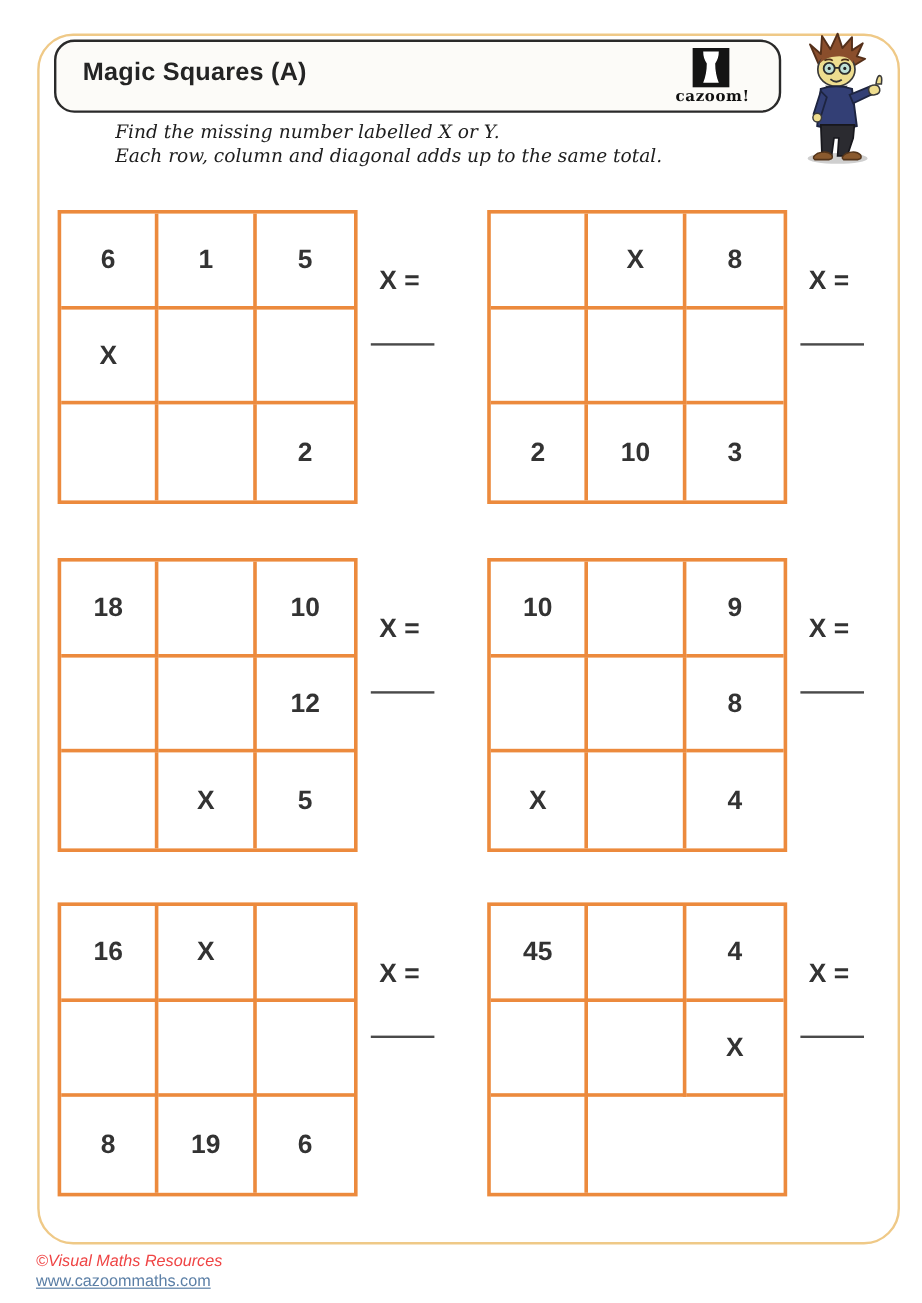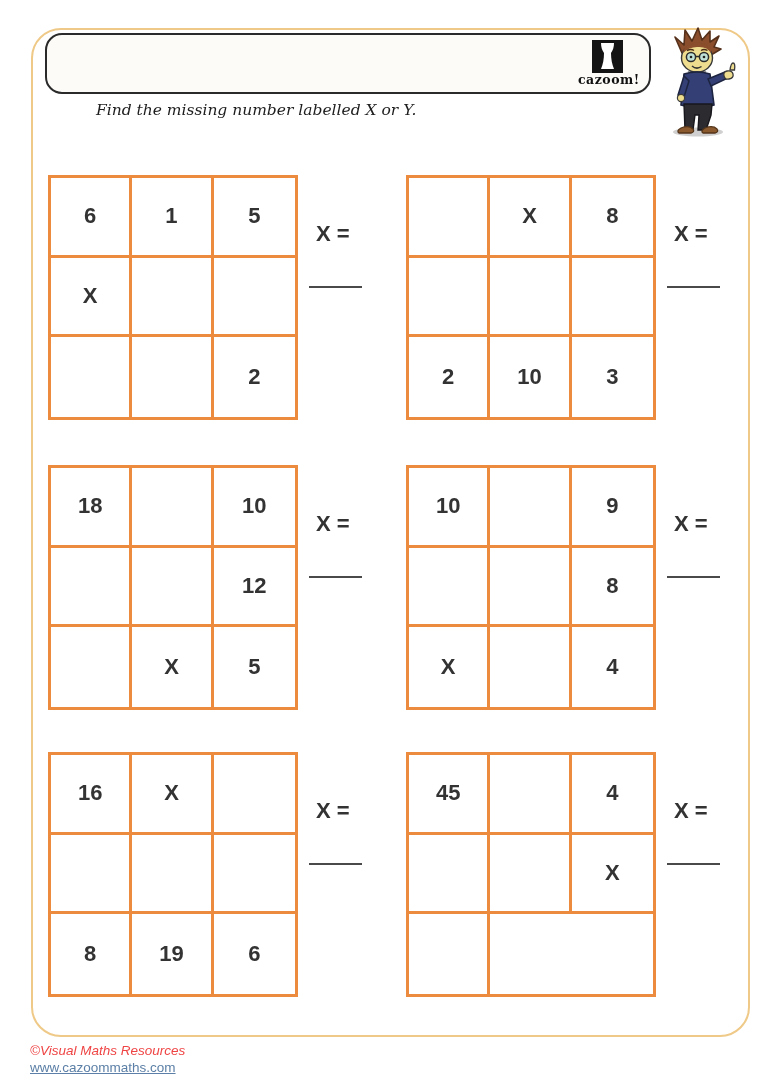--- a/index.html
+++ b/index.html
@@ -13,21 +13,21 @@
   }
   
   .header-box{
     position:absolute;left:45px;top:33px;width:602px;height:57px;
     background:#fcfbf8;border:2.5px solid #2a2a2a;border-radius:17px;
   }
   .page-title{
     position:absolute;left:22px;top:14px;
     font-size:21px;font-weight:bold;letter-spacing:.2px;color:#242424;
   }
-  .logo{position:absolute;right:13px;top:5px;width:58px;text-align:center;}
+  .logo{position:absolute;right:28px;top:5px;width:58px;text-align:center;}
   .logo-icon{display:block;margin:0 auto;}
   .logo-text{
     font-family:"DejaVu Serif",serif;font-weight:bold;font-size:12.5px;
     color:#111;letter-spacing:.5px;line-height:13px;
   }
   .mascot{position:absolute;left:653px;top:27px;}
   
   .instructions{
     position:absolute;left:68px;top:101px;
     font-family:"DejaVu Serif",serif;font-style:italic;font-size:15.5px;
@@ -63,20 +63,21 @@
   .footer{position:absolute;left:30px;top:1042px;font-size:13.5px;line-height:17px;}
   .footer .copyright{color:#ef4444;font-style:italic;}
   .footer .site-link{color:#5b7fa6;text-decoration:underline;cursor:pointer;}
 </style>
 </head>
 <body>
 
 <div class="page-border"></div>
 
 <div class="header-box">
+  <div class="page-title">Magic Squares (A)</div>
   <div class="logo">
     <svg class="logo-icon" width="31" height="33" viewBox="0 0 31 33">
       <rect x="0" y="0" width="31" height="33" fill="#141414"></rect>
       <path d="M9,3 h13 c0,4 -1,7 -3,10 c0,6 1,11 3,16 h-13 c2,-5 3,-10 3,-16 c-2,-3 -3,-6 -3,-10 z" fill="#ffffff"></path>
     </svg>
     <div class="logo-text">cazoom!</div>
   </div>
 </div>
 
 <svg class="mascot" width="95" height="112" viewBox="0 0 95 112">
@@ -110,20 +111,21 @@
   <circle cx="28" cy="71" r="3.6" fill="#eedd8f" stroke="#3a3a3a" stroke-width="1.2"></circle>
 
   <path d="M31,77 L59,77 L58,88 L53,103 L45,103 L46,88 L42,88 L40,103 L32,103 Z" fill="#2b2b30" stroke="#17171c" stroke-width="1.4"></path>
 
   <path d="M28,101 q8,-3 12,1 q2,3 -2,4 l-12,0 q-3,-2 2,-5 z" fill="#8a5a2e" stroke="#54351a" stroke-width="1.3"></path>
   <path d="M52,101 q8,-3 12,1 q2,3 -2,4 l-12,0 q-3,-2 2,-5 z" fill="#8a5a2e" stroke="#54351a" stroke-width="1.3"></path>
 </svg>
 
 <div class="instructions">
   <div>Find the missing number labelled X or Y.</div>
+  <div>Each row, column and diagonal adds up to the same total.</div>
 </div>
 
 <div class="puzzle p0">
   <div class="magic-grid">
       <div class="cell">6</div>
       <div class="cell">1</div>
       <div class="cell">5</div>
       <div class="cell">X</div>
       <div class="cell"></div>
       <div class="cell"></div>

